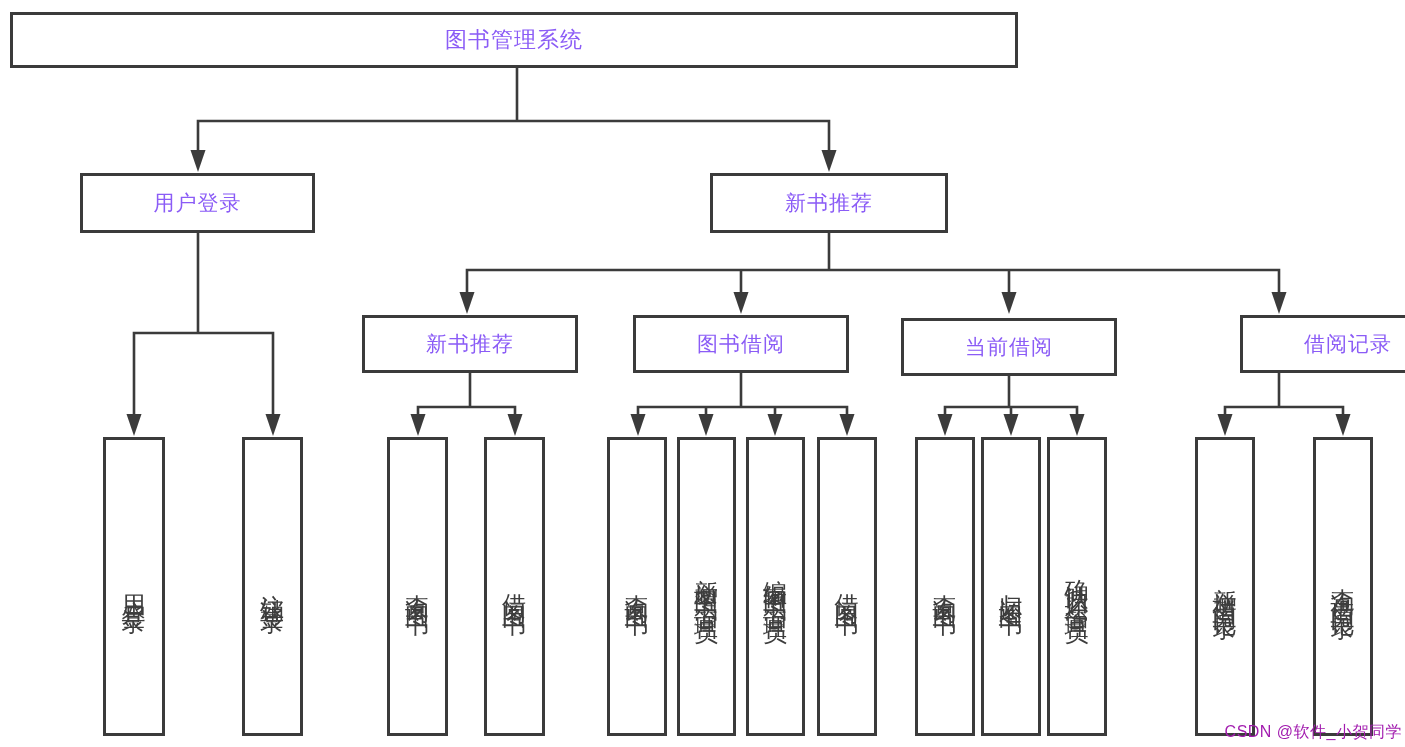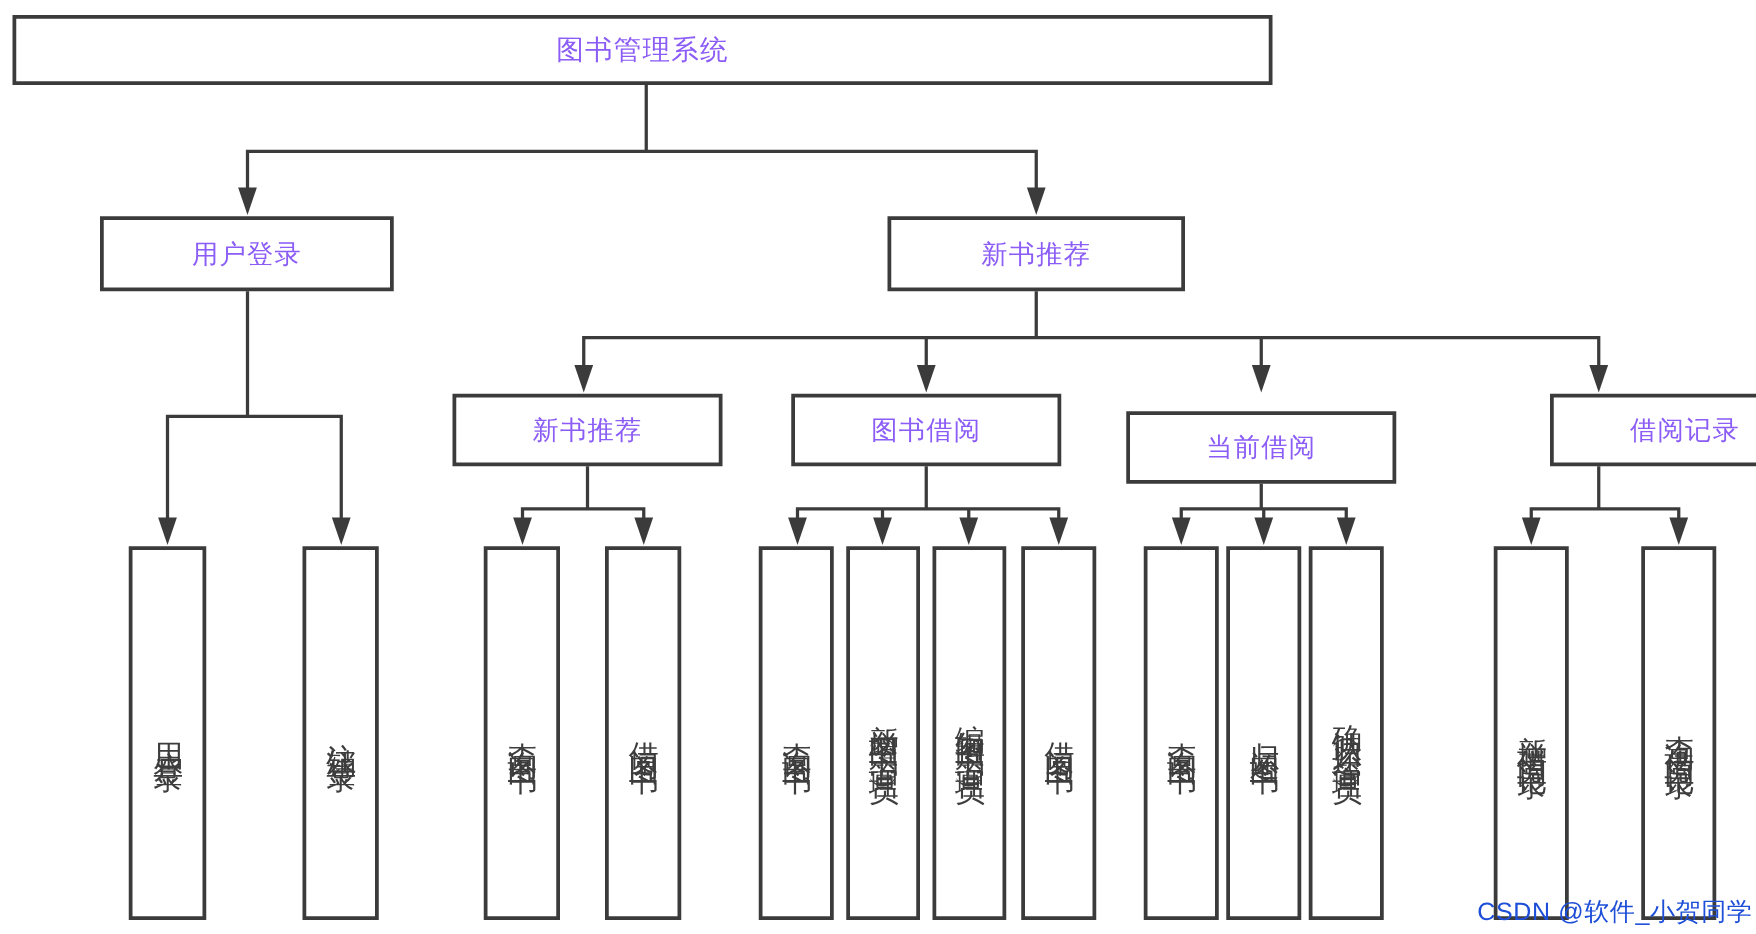--- a/index.html
+++ b/index.html
@@ -58,22 +58,22 @@
     font-size: 24px;
     letter-spacing: 6px;
     line-height: 1.05;
     white-space: nowrap;
   }
   .watermark {
     position: absolute;
     right: 3px;
     bottom: 4px;
     z-index: 5;
-    color: #1d4ed8;
-    font-size: 20px;
+    color: #a21caf;
+    font-size: 16px;
     letter-spacing: 0.5px;
     white-space: nowrap;
   }
 </style>
 </head>
 <body>
 
 <div class="stage">
 
   <svg class="wires" width="1405" height="747" viewBox="0 0 1405 747">
@@ -119,21 +119,21 @@
   <div class="node" style="left:710px; top:173px; width:238px; height:60px;">
     <span class="lbl">新书推荐</span>
   </div>
 
   <div class="node" style="left:633px; top:315px; width:216px; height:58px;">
     <span class="lbl">图书借阅</span>
   </div>
   <div class="node" style="left:362px; top:315px; width:216px; height:58px;">
     <span class="lbl">新书推荐</span>
   </div>
-  <div class="node" style="left:901px; top:329px; width:216px; height:58px;">
+  <div class="node" style="left:901px; top:318px; width:216px; height:58px;">
     <span class="lbl">当前借阅</span>
   </div>
   <div class="node" style="left:1240px; top:315px; width:216px; height:58px;">
     <span class="lbl">借阅记录</span>
   </div>
 
   <div class="vnode" style="left:103px; top:437px; width:62px; height:299px;">
     <span class="lbl">用户登录</span>
   </div>
   <div class="vnode" style="left:242px; top:437px; width:61px; height:299px;">

